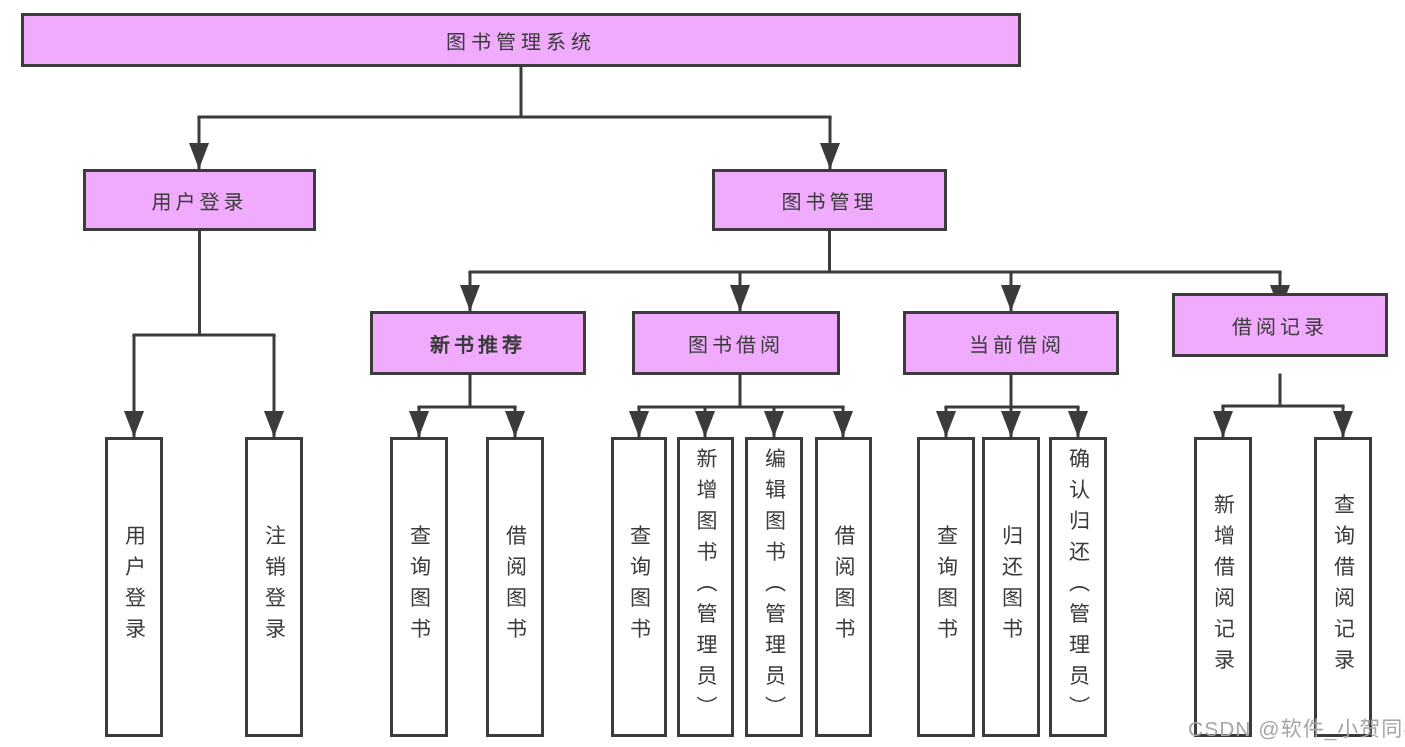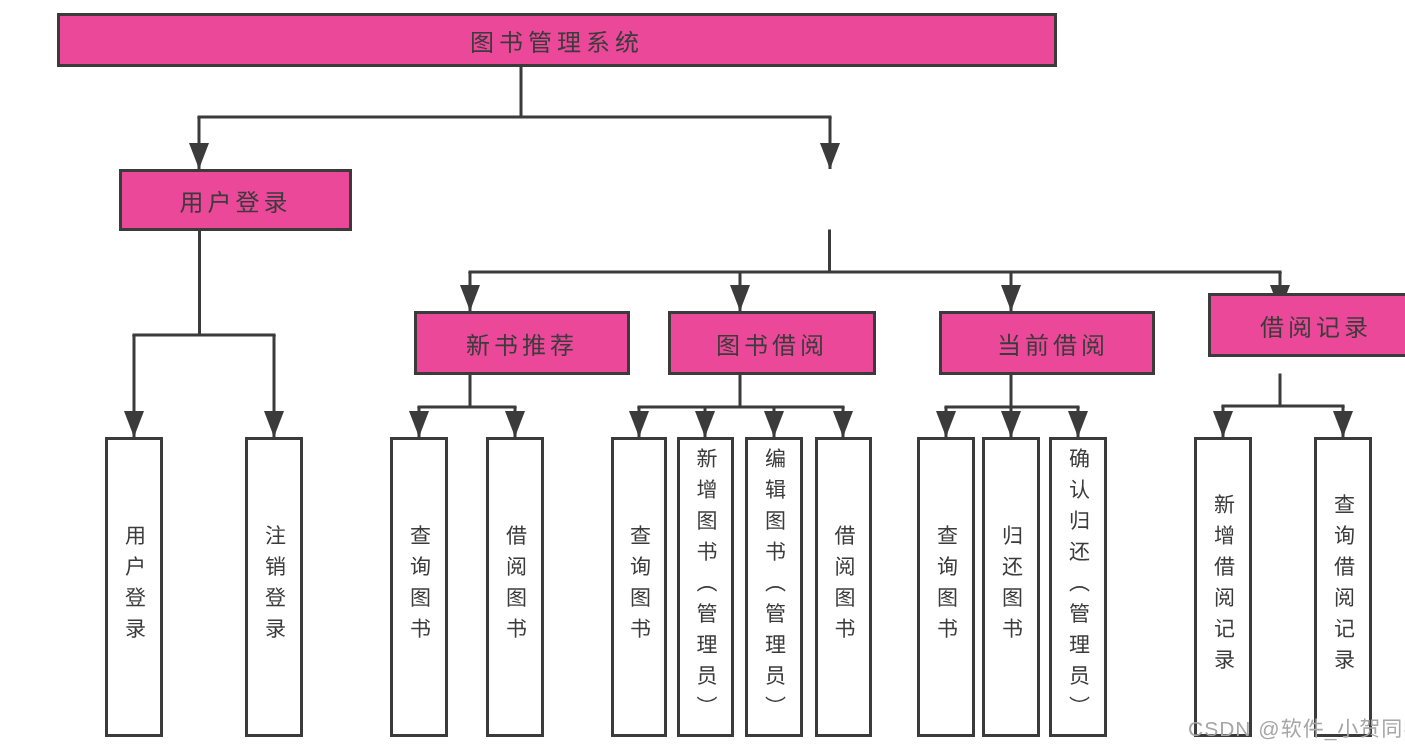--- a/index.html
+++ b/index.html
@@ -17,31 +17,30 @@
     background:var(--background);
     overflow:hidden;
   }
   svg.wires{position:absolute;left:0;top:0;width:1405px;height:747px;}
   .connector{stroke:var(--line);stroke-width:3;fill:none;}
   .branch{stroke-linecap:square;}
   .arrowhead{fill:var(--line);}
 
   .box{
     position:absolute;
-    background:#ec4899;
+    background:#f0abfc;
     border:3px solid var(--line);
     display:flex;align-items:center;justify-content:center;
-    font-size:24px;letter-spacing:4px;color:var(--text);
+    font-size:20px;letter-spacing:4px;color:var(--text);
     white-space:nowrap;
-    margin-left:36px;
   }
   .root{left:21px;top:13px;width:1000px;height:54px;letter-spacing:5px;}
   .n-login {left:83px; top:169px;width:233px;height:62px;}
   .n-mgmt  {left:712px;top:169px;width:235px;height:62px;}
-  .n-rec   {left:378px;top:311px;width:216px;height:64px;}
+  .n-rec   {left:370px;top:311px;width:216px;height:64px;font-weight:bold;}
   .n-bor   {left:632px;top:311px;width:208px;height:64px;}
   .n-cur   {left:903px;top:311px;width:216px;height:64px;padding-left:12px;}
   .n-recs  {left:1172px;top:293px;width:216px;height:64px;}
 
   .leaf{
     position:absolute;top:437px;height:300px;width:58px;
     background:#ffffff;border:3px solid var(--line);
     display:flex;align-items:center;justify-content:center;
   }
   .vtext{
@@ -118,20 +117,21 @@
     <g>
       <path class="connector branch" d="M1280,375 V406 M1223,406 H1343"></path>
       <path class="connector" d="M1223,406 V437" marker-end="url(#ah)"></path>
       <path class="connector" d="M1343,406 V437" marker-end="url(#ah)"></path>
     </g>
   </svg>
 
   <div class="box root">图书管理系统</div>
 
   <div class="box n-login">用户登录</div>
+  <div class="box n-mgmt">图书管理</div>
 
   <div class="box n-rec">新书推荐</div>
   <div class="box n-bor">图书借阅</div>
   <div class="box n-cur">当前借阅</div>
   <div class="box n-recs">借阅记录</div>
 
   <div class="leaf l0">
       <span class="vtext">用户登录</span>
     </div>
   <div class="leaf l1">

